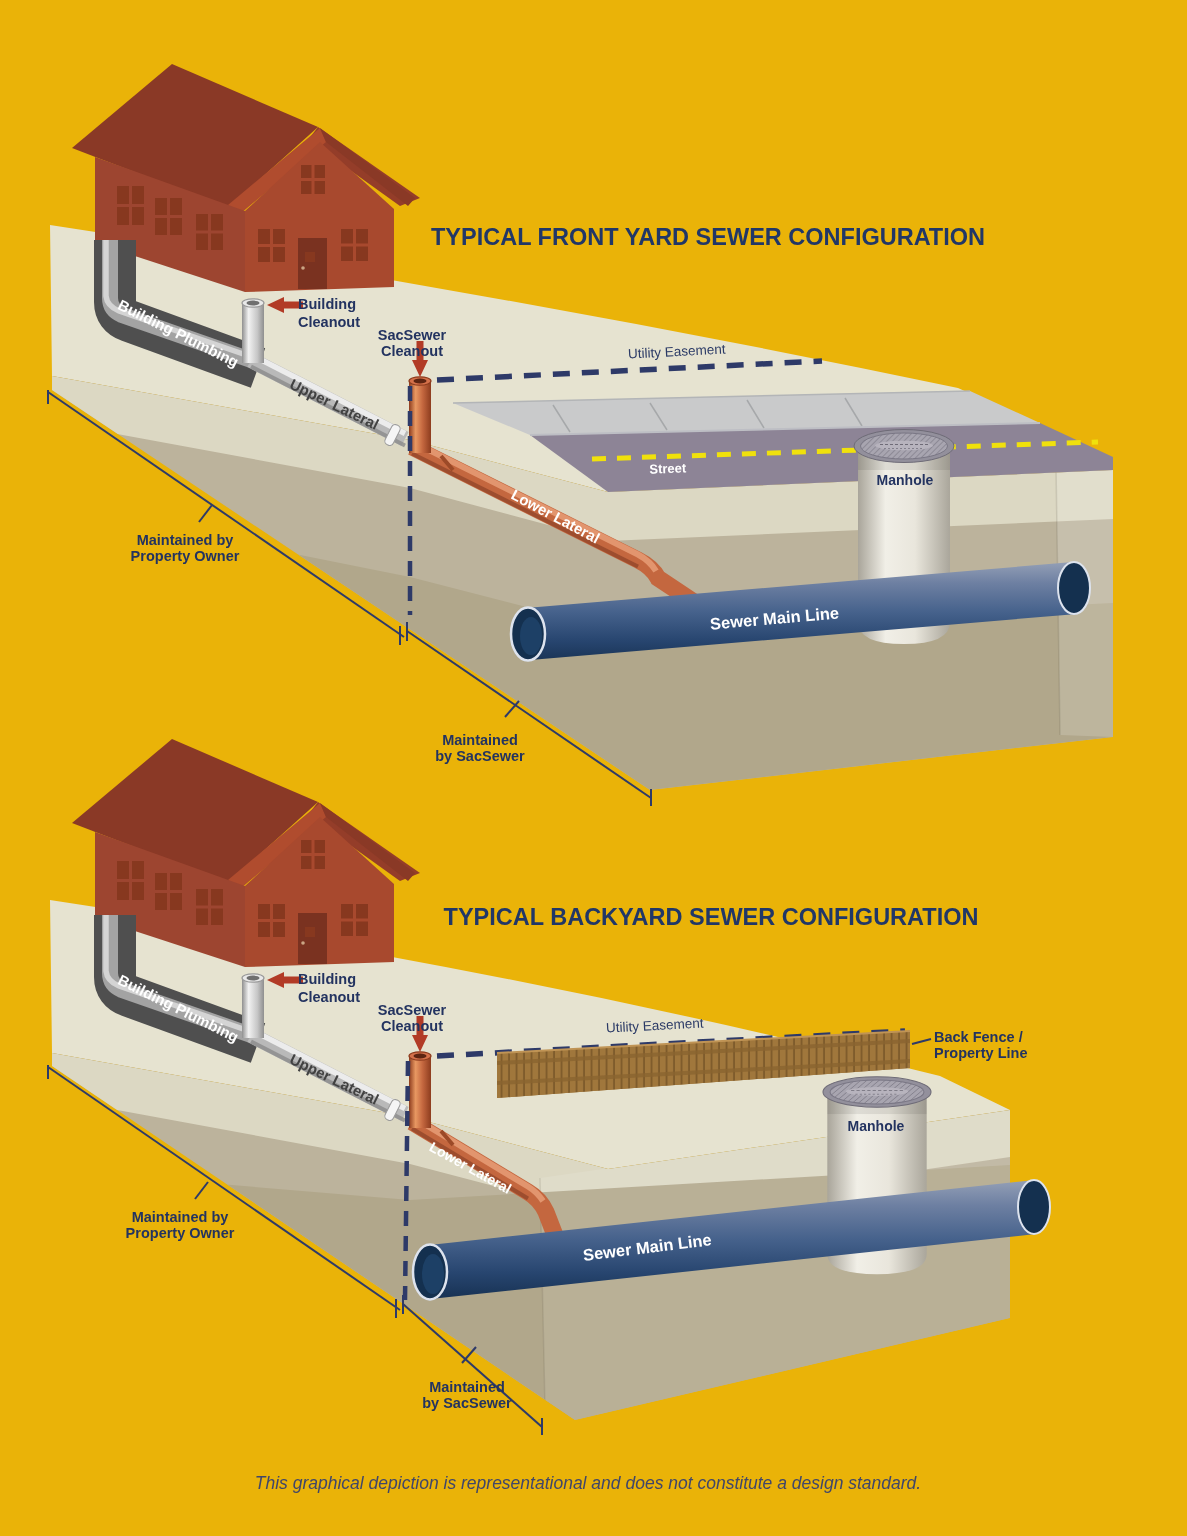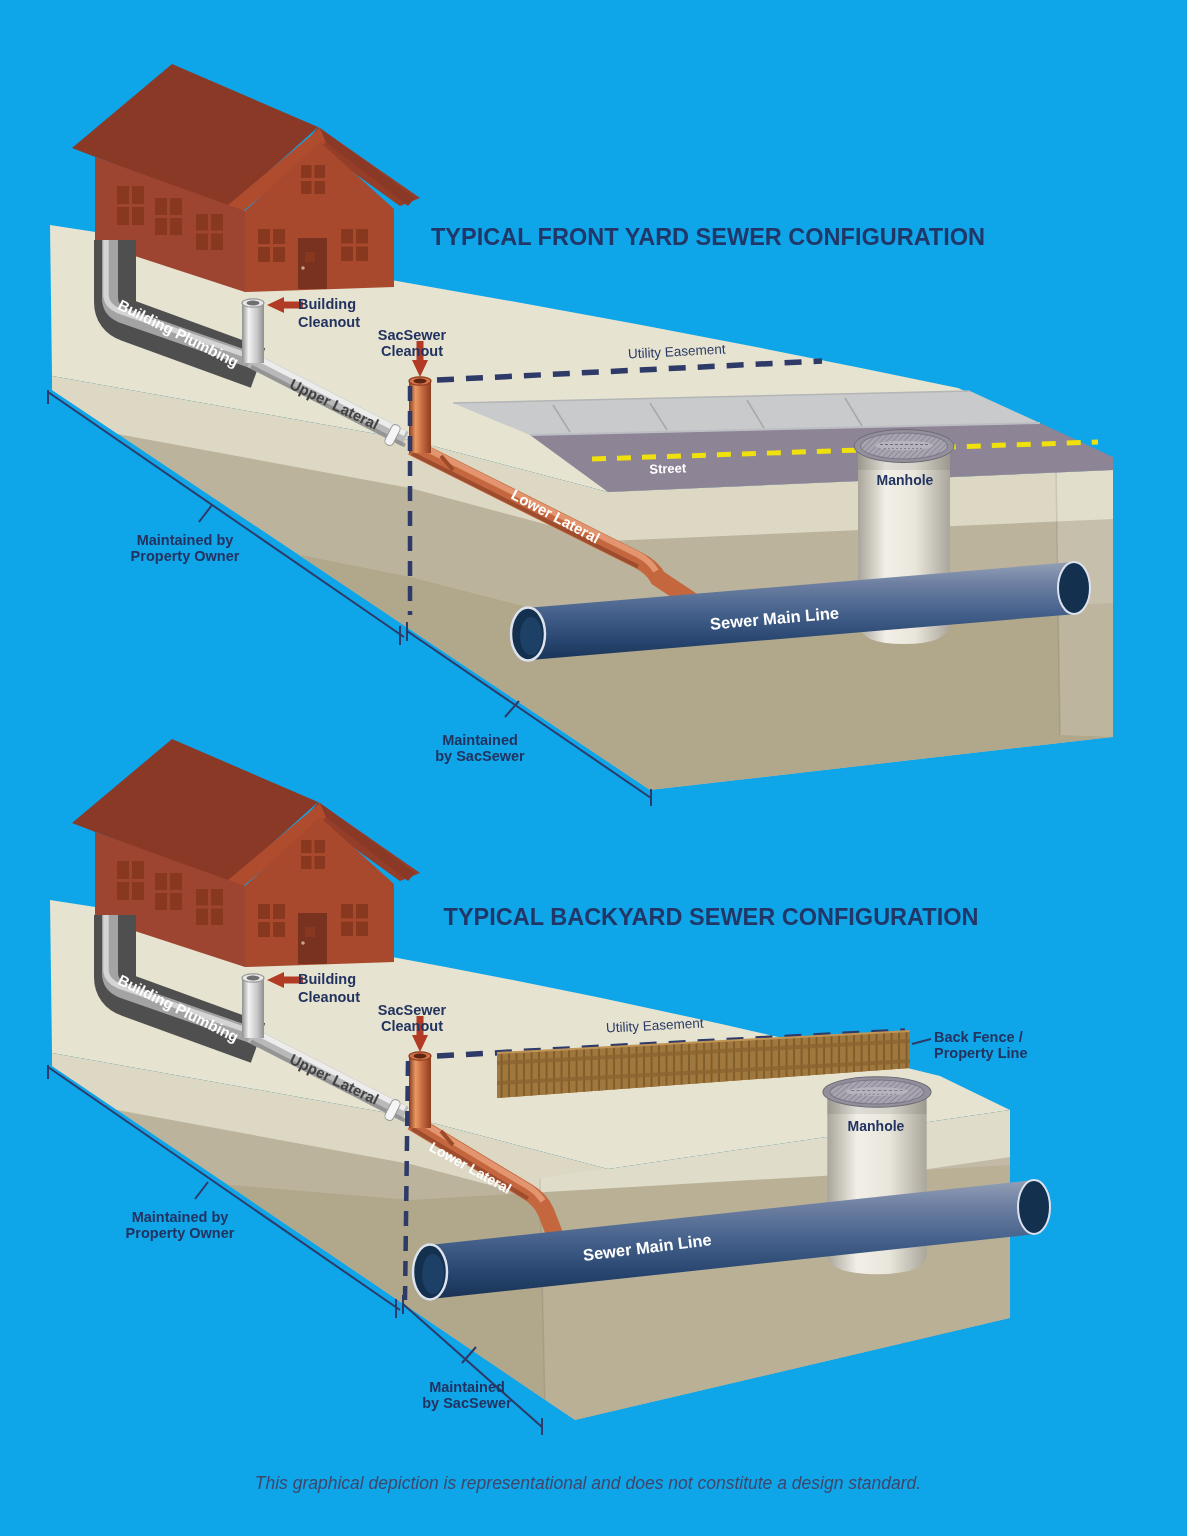--- a/index.html
+++ b/index.html
@@ -1,16 +1,16 @@
 <!DOCTYPE html>
 <html><head>
 <meta charset="utf-8">
 <style>
   html,body{margin:0;padding:0;background:#ffffff;}
-  .page{position:relative;width:1187px;height:1536px;background:#0ea5e9;overflow:hidden;
+  .page{position:relative;width:1187px;height:1536px;background:#eab308;overflow:hidden;
         font-family:"Liberation Sans", sans-serif;}
   svg{display:block;}
   text{font-family:"Liberation Sans", sans-serif;}
   .ttl{font-size:23.5px;font-weight:bold;fill:#213767;}
   .lbl{font-size:14.5px;font-weight:bold;fill:#233360;}
   .lbl-sm{font-size:13px;font-weight:bold;fill:#233360;}
   .ease{font-size:13.5px;fill:#2b3a66;}
   .pipe-w{font-size:15px;font-weight:bold;fill:#ffffff;}
   .pipe-d{font-size:15px;font-weight:bold;fill:#414141;}
   .street-t{font-size:13px;font-weight:bold;fill:#ffffff;}

